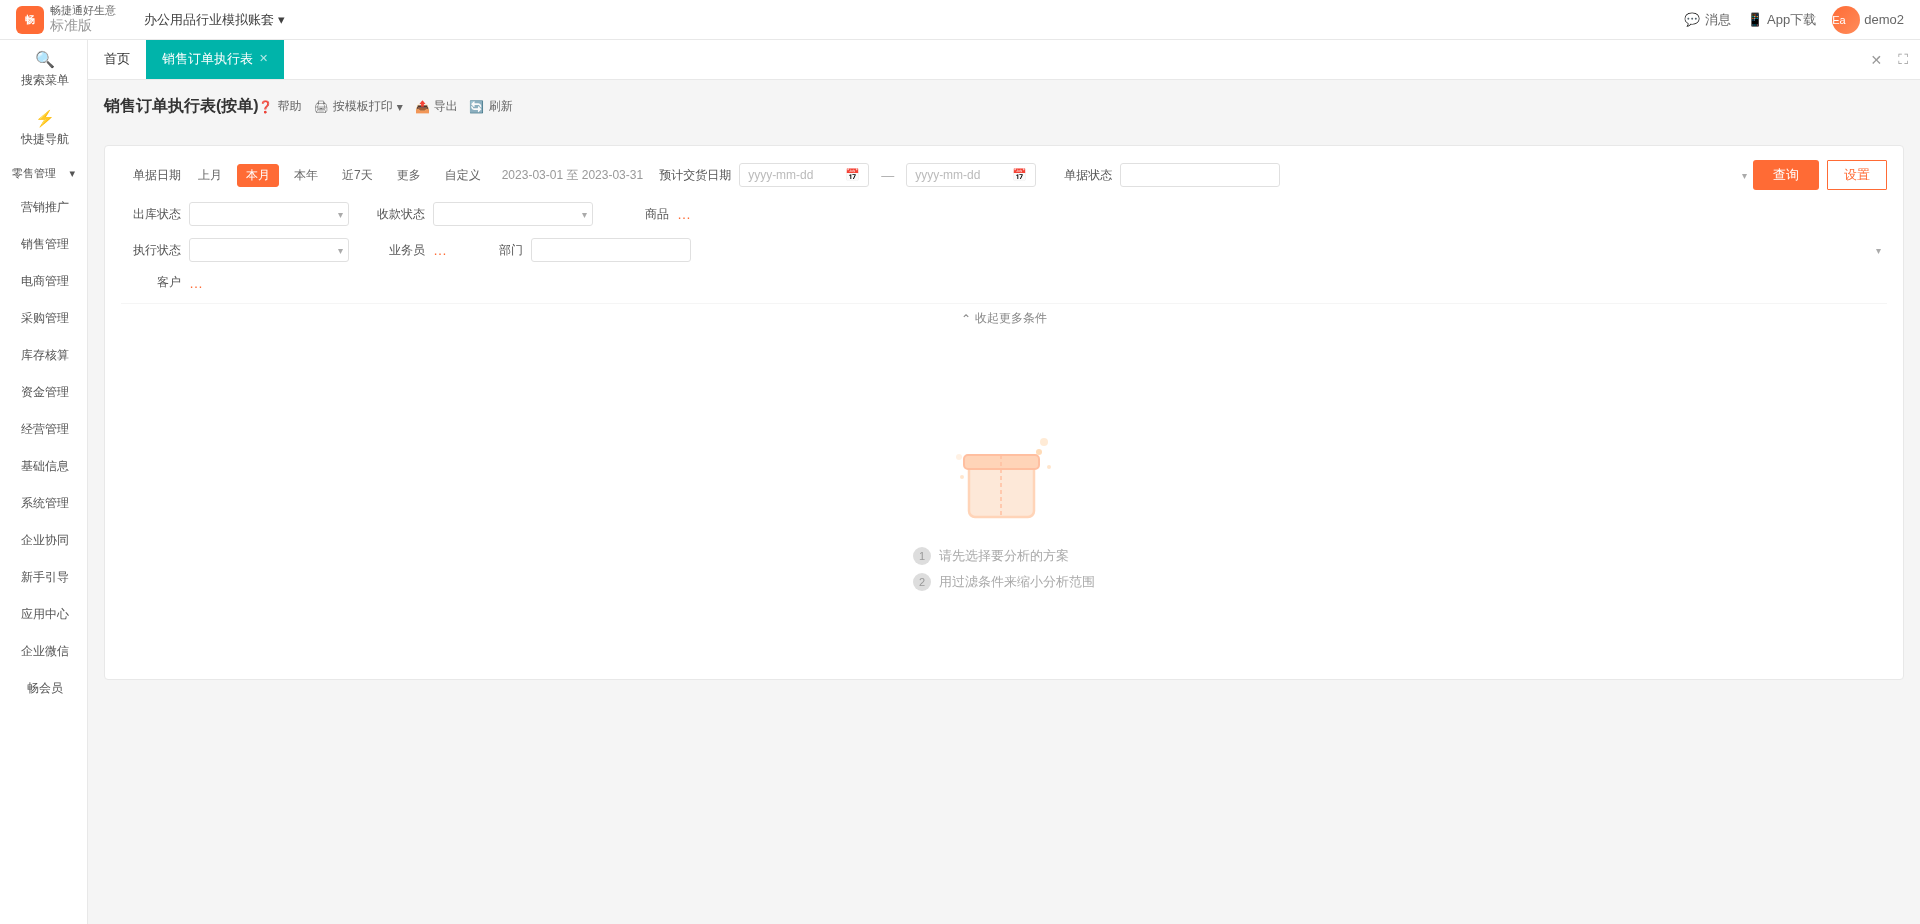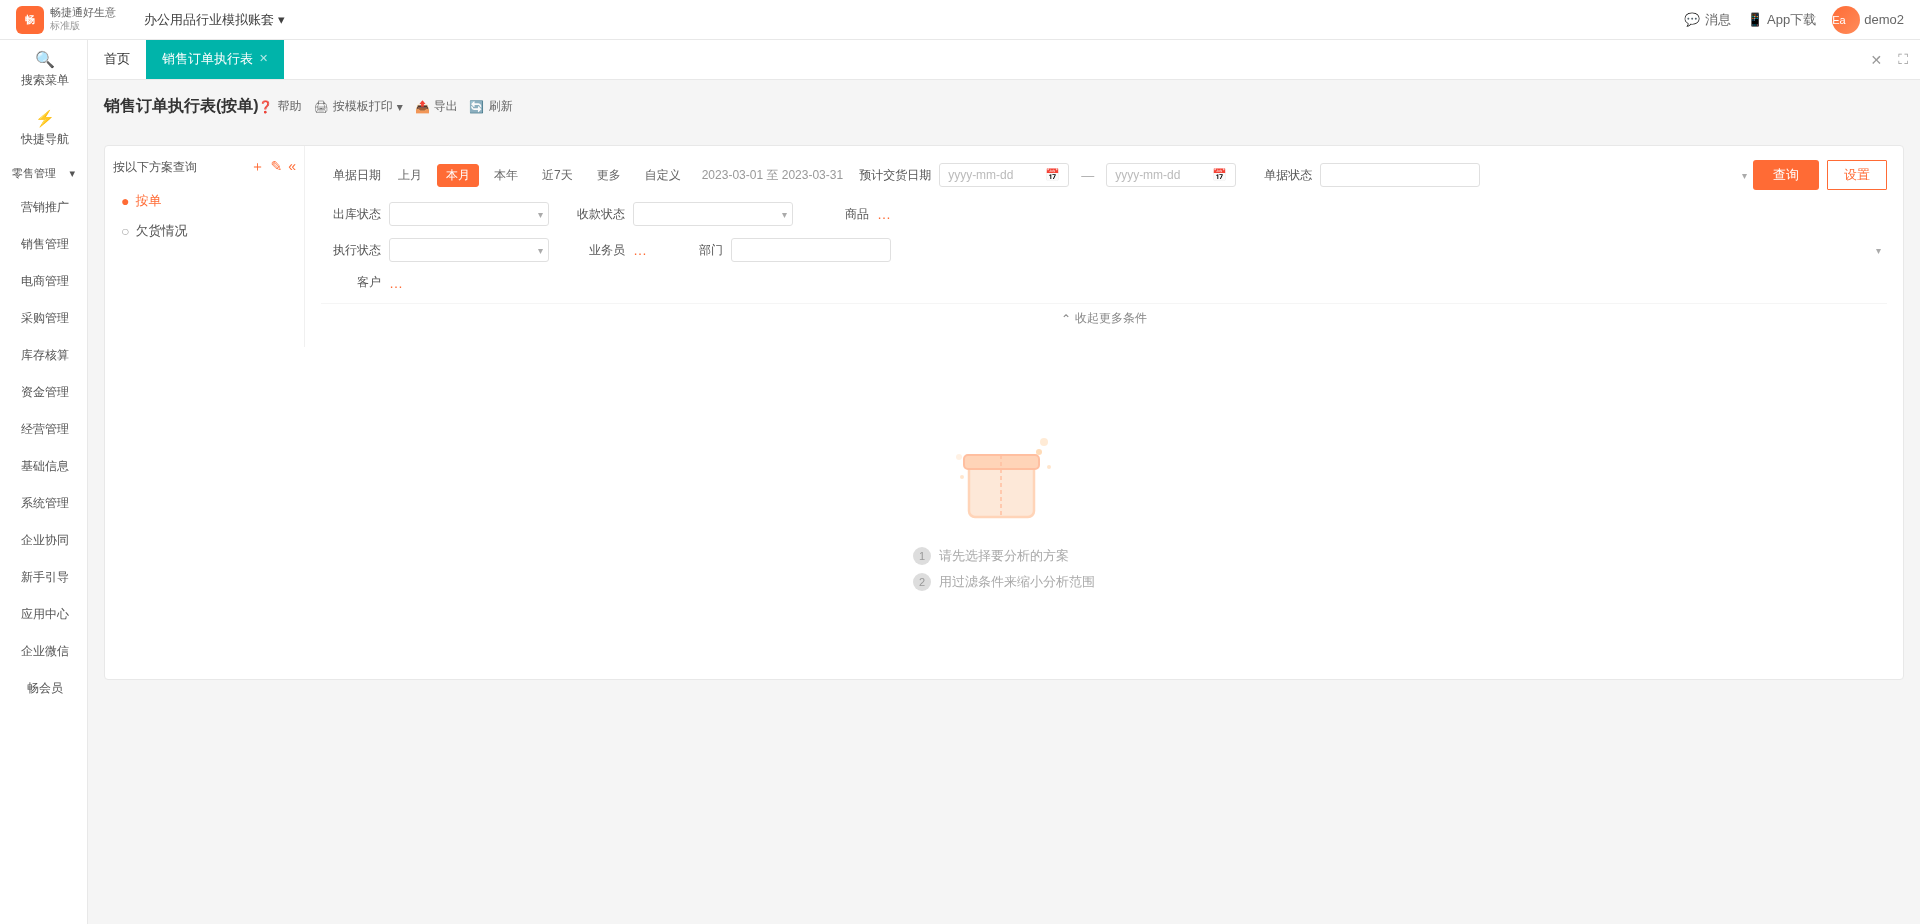--- a/index.html
+++ b/index.html
@@ -19,21 +19,21 @@
     .top-header-left { display: flex; align-items: center; gap: 8px; }
     .logo-area { display: flex; align-items: center; gap: 6px; }
     .logo-icon {
       width: 28px; height: 28px;
       background: #ff6b35;
       border-radius: 6px;
       display: flex; align-items: center; justify-content: center;
       color: white; font-size: 10px; font-weight: bold;
     }
     .logo-text { font-size: 11px; color: #666; line-height: 1.2; }
-    .logo-sub { font-size: 10px; color: #999; }
+    .logo-sub { font-size: 14px; color: #999; }
     .header-dropdown {
       display: flex; align-items: center; gap: 4px;
       font-size: 13px; color: #404040; cursor: pointer; margin-left: 20px;
     }
     .top-header-right { display: flex; align-items: center; gap: 16px; }
     .header-action { display: flex; align-items: center; gap: 4px; color: #666; cursor: pointer; font-size: 13px; }
     .user-avatar {
       width: 28px; height: 28px; border-radius: 50%;
       background: linear-gradient(135deg, #ff6b35, #ff8c5a);
       display: flex; align-items: center; justify-content: flex-start;
@@ -359,38 +359,20 @@
           <div class="page-action-btn">
             <span>🔄</span>
             <span>刷新</span>
           </div>
         </div>
       </div>
 
       <div class="main-panel">
         <div class="panel-body">
 
-          <div class="filter-sidebar">
-            <div class="filter-sidebar-header">
-              <span class="filter-sidebar-title">按以下方案查询</span>
-              <div class="filter-sidebar-icons">
-                <span class="fsi">＋</span>
-                <span class="fsi">✎</span>
-                <span class="fsi">«</span>
-              </div>
-            </div>
-            <div class="filter-option active">
-              <span class="fo-icon" style="color:#ff6b35;">●</span>
-              <span>按单</span>
-            </div>
-            <div class="filter-option">
-              <span class="fo-icon" style="color:#aaa;">○</span>
-              <span>欠货情况</span>
-            </div>
-          </div>
 
           <div class="filter-content">
 
             <div class="filter-row">
               <div class="filter-field">
                 <span class="filter-label">单据日期</span>
                 <div class="date-filter-group">
                   <span class="date-btn">上月</span>
                   <span class="date-btn active">本月</span>
                   <span class="date-btn">本年</span>

